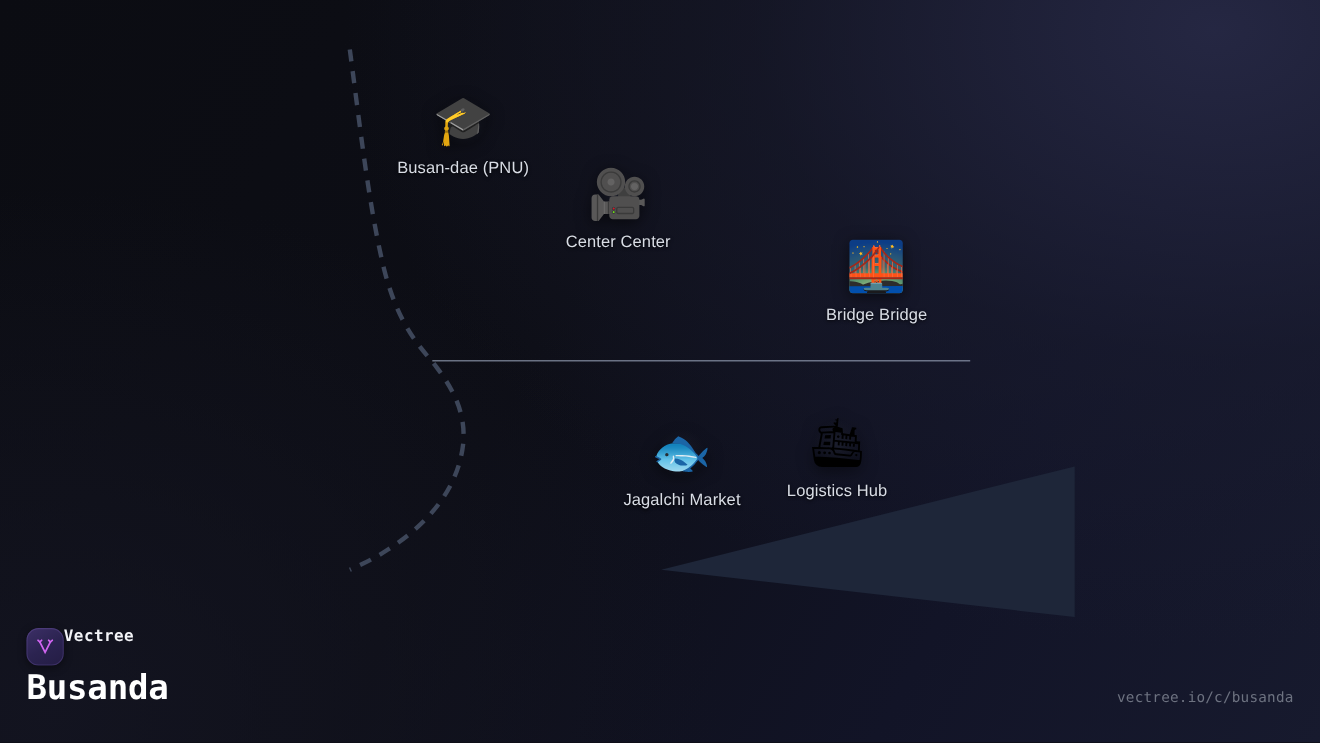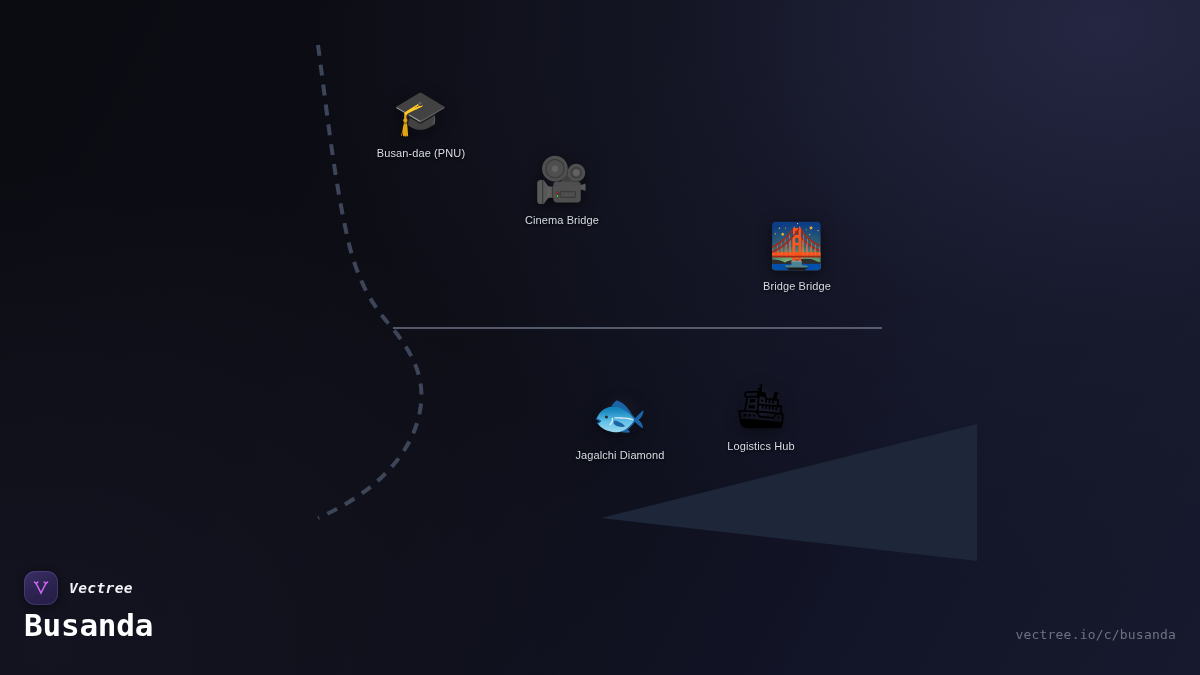--- a/index.html
+++ b/index.html
@@ -50,43 +50,40 @@
     width: 56px;
     height: 56px;
     display: flex;
     align-items: center;
     justify-content: center;
     border-radius: 14px;
     background: radial-gradient(closest-side, rgba(40,44,62,0.55), rgba(18,20,30,0) 78%);
     filter: drop-shadow(0 3px 7px rgba(0,0,0,0.55));
   }
   .node-label {
-    font-size: 11px;
+    font-size: 15px;
     color: #d9dde5;
     letter-spacing: 0.1px;
     white-space: nowrap;
     text-shadow: 0 1px 3px rgba(0,0,0,0.85);
   }
 
   
   #footer {
     position: absolute;
     left: 0;
     right: 0;
     bottom: 0;
     height: 118px;
   }
   #brand-row {
     position: absolute;
     left: 24px;
     top: 14px;
     display: flex;
-    align-items: center;
-    gap: 11px;
-    font-style: italic;
   }
   #brand-mark {
     width: 34px;
     height: 34px;
     border-radius: 11px;
     background: linear-gradient(150deg, #3c2f66 0%, #2b2350 52%, #241d44 100%);
     box-shadow: inset 0 0 0 1px rgba(150,120,220,0.22), 0 2px 8px rgba(0,0,0,0.45);
     display: flex;
     align-items: center;
     justify-content: center;
@@ -135,31 +132,31 @@
       <line id="guide-line" x1="393" y1="328" x2="882" y2="328" stroke="#8e98ad" stroke-width="1.4" opacity="0.72"></line>
     </svg>
 
     <div class="map-node" style="left:421px; top:122px;">
       <span class="node-emoji">🎓</span>
       <span class="node-label">Busan-dae (PNU)</span>
     </div>
 
     <div class="map-node" style="left:562px; top:189px;">
       <span class="node-emoji">🎥</span>
-      <span class="node-label">Cinema Bridge</span>
+      <span class="node-label">Center Center</span>
     </div>
 
     <div class="map-node" style="left:797px; top:255px;">
       <span class="node-emoji">🌉</span>
       <span class="node-label">Bridge Bridge</span>
     </div>
 
     <div class="map-node" style="left:620px; top:424px;">
       <span class="node-emoji">🐟</span>
-      <span class="node-label">Jagalchi Diamond</span>
+      <span class="node-label">Jagalchi Market</span>
     </div>
 
     <div class="map-node" style="left:761px; top:415px;">
       <span class="node-emoji">🛳</span>
       <span class="node-label">Logistics Hub</span>
     </div>
 
   </div>
 
   <div id="footer">

